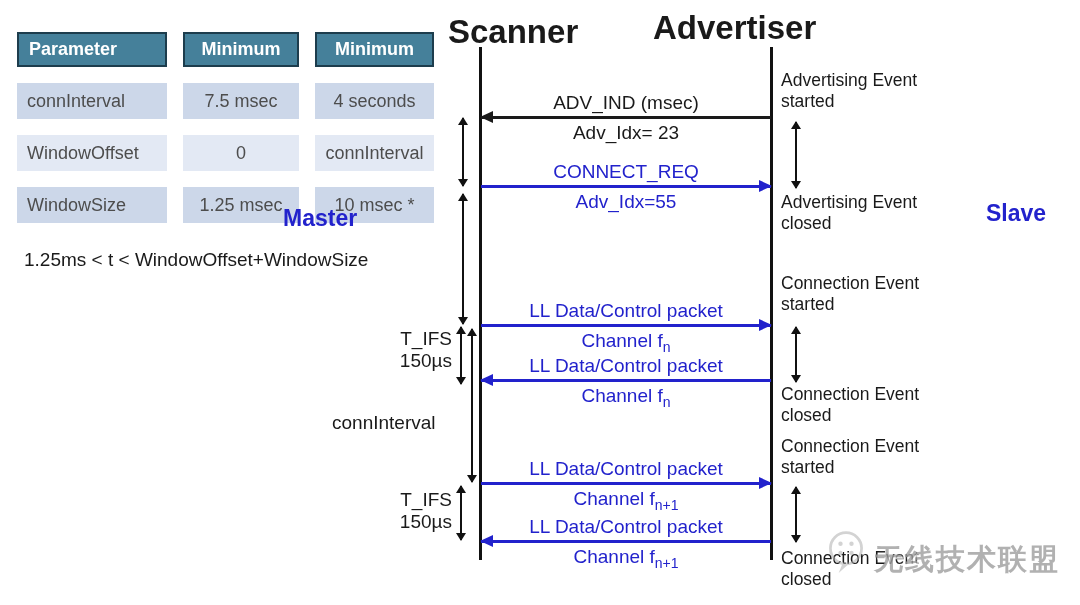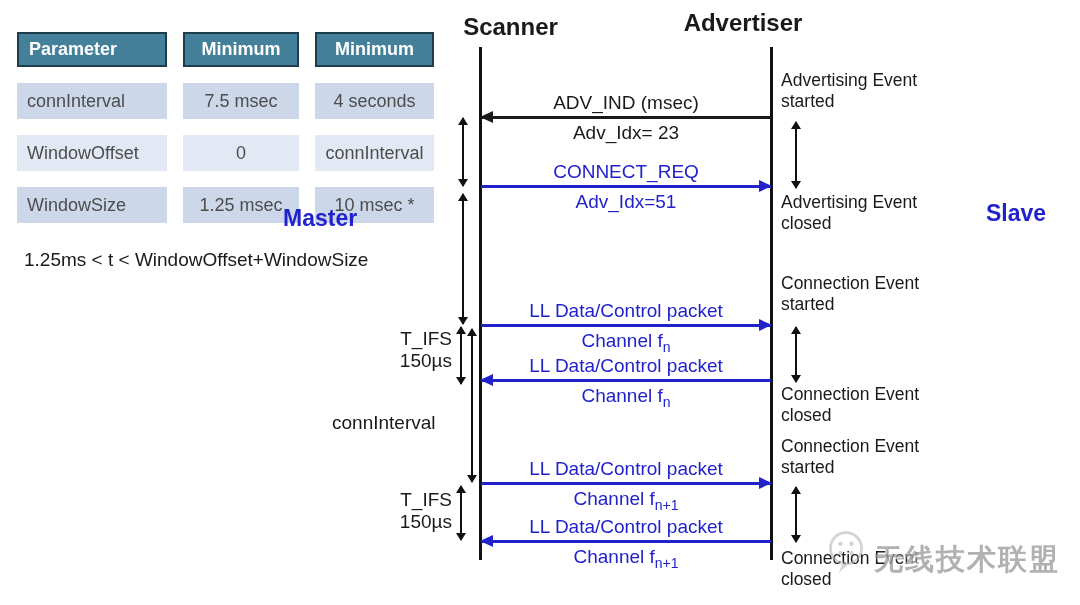--- a/index.html
+++ b/index.html
@@ -30,21 +30,21 @@
   .param-table .th.first{text-align:left;padding-left:10px;}
   .param-table .td{
     font-size:18px;color:var(--cell-text);
     height:36px;line-height:36px;text-align:center;
   }
   .param-table .td.first{text-align:left;padding-left:10px;}
   .param-table .r-odd{background:var(--row-odd);}
   .param-table .r-even{background:var(--row-even);}
 
   
-  .role-title{position:absolute;font-size:24px;font-weight:bold;color:var(--ink);text-align:center;}
+  .role-title{position:absolute;font-size:33px;font-weight:bold;color:var(--ink);}
   .blue-role{position:absolute;font-size:23px;font-weight:bold;color:var(--accent-blue);}
   .formula{position:absolute;left:24px;top:249px;font-size:19px;color:var(--ink);}
   .side-label{position:absolute;font-size:19px;color:var(--ink);}
   .tifs{text-align:right;line-height:22px;width:82px;}
 
   
   .lifeline{position:absolute;width:3px;background:#111;top:47px;height:513px;}
 
   
   .msg{position:absolute;left:481px;width:290px;height:0;}
@@ -117,21 +117,21 @@
     <div class="l1">ADV_IND (msec)</div>
     <div class="line"></div>
     <div class="head"></div>
     <div class="l2"><span>Adv_Idx= 23</span><sub></sub></div>
   </div>
 
   <div class="msg blue right" style="top:186px;">
     <div class="l1">CONNECT_REQ</div>
     <div class="line"></div>
     <div class="head"></div>
-    <div class="l2"><span>Adv_Idx=51</span><sub></sub></div>
+    <div class="l2"><span>Adv_Idx=55</span><sub></sub></div>
   </div>
 
   <div class="msg blue right" style="top:325px;">
     <div class="l1">LL Data/Control packet</div>
     <div class="line"></div>
     <div class="head"></div>
     <div class="l2"><span>Channel f</span><sub>n</sub></div>
   </div>
 
   <div class="msg blue left" style="top:380px;">

